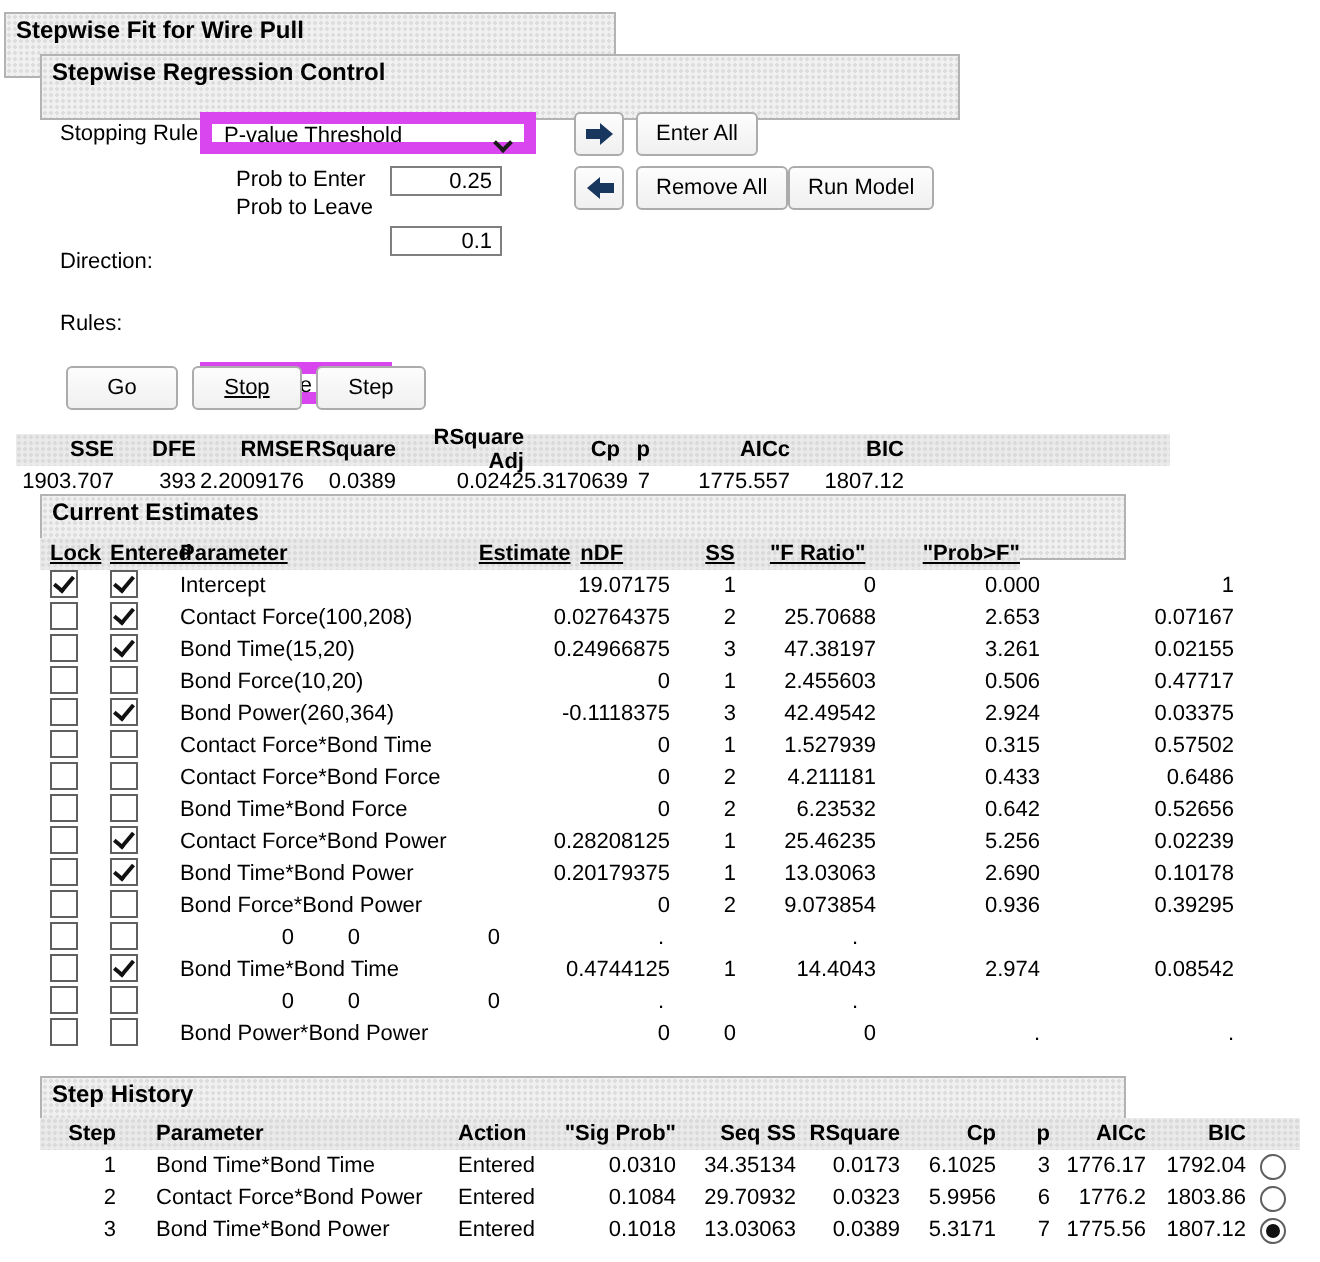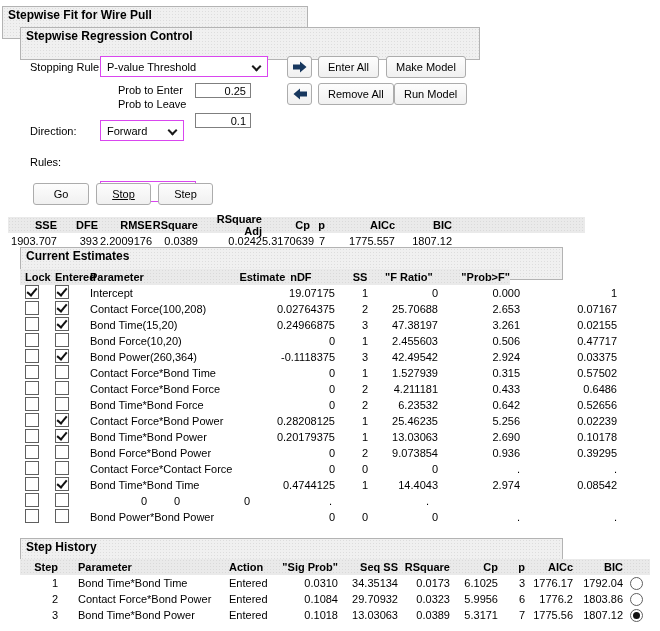--- a/index.html
+++ b/index.html
@@ -15,21 +15,21 @@
     background-size:3px 3px;
     border:1px solid #b3b3b3;
     font-size:12px;font-weight:bold;line-height:16px;padding-left:5px;
     white-space:nowrap;
   }
   
   .lbl{position:absolute;font-size:11px;white-space:nowrap;}
   
   .sel{
     position:absolute;box-sizing:border-box;height:21px;background:#fff;
-    border:1px solid #d946ef;font-size:11px;display:flex;align-items:center;
+    border:6px solid #d946ef;font-size:11px;display:flex;
     padding:0 20px 0 6px;white-space:nowrap;
   }
   .chev{
     position:absolute;right:7px;top:6px;width:5px;height:5px;
     border:solid #1a1a1a;border-width:0 2px 2px 0;transform:rotate(45deg);
   }
   
   .fld{
     position:absolute;box-sizing:border-box;height:15px;background:#fff;
     border:1px solid #7f7f7f;font-size:11px;display:flex;align-items:center;
@@ -101,42 +101,37 @@
     <span>P-value Threshold</span>
     <span class="chev"></span>
   </div>
 
   <div class="lbl" style="left:118px;top:84px;">Prob to Enter</div>
   <div class="fld" style="left:195px;top:83px;width:56px;">0.25</div>
   <div class="lbl" style="left:118px;top:98px;">Prob to Leave</div>
   <div class="fld" style="left:195px;top:97px;width:56px;margin-top:16px;">0.1</div>
 
   <div class="lbl" style="left:30px;top:125px;">Direction:</div>
-  <div class="sel" style="left:100px;top:120px;width:84px;">
-    <span>Forward</span>
-    <span class="chev"></span>
-  </div>
 
   <div class="lbl" style="left:30px;top:156px;">Rules:</div>
   <div class="sel" style="left:100px;top:151px;width:96px;margin-top:30px;">
     <span>Combine</span>
     <span class="chev"></span>
   </div>
 
   <div class="btn" style="left:33px;top:183px;width:56px;">Go</div>
   <div class="btn" style="left:96px;top:183px;width:55px;text-decoration:underline;">Stop</div>
   <div class="btn" style="left:158px;top:183px;width:55px;">Step</div>
 
   <div class="btn icon" style="left:287px;top:56px;">
     <svg width="14" height="12" viewBox="0 0 14 12">
       <path class="arrow-fill" d="M0 3.5 H7 V0.5 L13.5 6 L7 11.5 V8.5 H0 Z" fill="#17375e"></path>
     </svg>
   </div>
   <div class="btn" style="left:318px;top:56px;">Enter All</div>
-  <div class="btn" style="left:386px;top:56px;">Make Model</div>
 
   <div class="btn icon" style="left:287px;top:83px;">
     <svg width="14" height="12" viewBox="0 0 14 12">
       <path class="arrow-fill" d="M14 3.5 H7 V0.5 L0.5 6 L7 11.5 V8.5 H14 Z" fill="#17375e"></path>
     </svg>
   </div>
   <div class="btn" style="left:318px;top:83px;">Remove All</div>
   <div class="btn" style="left:394px;top:83px;">Run Model</div>
 
   <div class="thead frow" style="left:8px;top:217px;width:577px;height:16px;">
@@ -156,21 +151,21 @@
       <div class="f-rmse num">2.2009176</div>
       <div class="f-rsq num">0.0389</div>
       <div class="f-rsqa num">0.0242</div>
       <div class="f-cp num">5.3170639</div>
       <div class="f-p num">7</div>
       <div class="f-aicc num">1775.557</div>
       <div class="f-bic num">1807.12</div>
     </div>
 
   <div class="band" style="left:20px;top:247px;width:543px;">Current Estimates</div>
-  <div class="thead frow" style="left:20px;top:269px;width:490px;height:16px;">
+  <div class="thead frow" style="left:20px;top:269px;width:490px;height:16px;text-decoration:underline;">
       <div class="c-lock hd">Lock</div>
       <div class="c-ent hd">Entered</div>
       <div class="c-param hd">Parameter</div>
       <div class="c-est num hd">Estimate</div>
       <div class="c-ndf num hd">nDF</div>
       <div class="c-ss num hd">SS</div>
       <div class="c-fr num hd">"F Ratio"</div>
       <div class="c-pf num hd">"Prob&gt;F"</div>
     </div>
   <div style="position:absolute;left:20px;top:285px;width:607px;">
@@ -280,21 +275,20 @@
         <div class="c-param">Bond Force*Bond Power</div>
         <div class="c-est num">0</div>
         <div class="c-ndf num">2</div>
         <div class="c-ss num">9.073854</div>
         <div class="c-fr num">0.936</div>
         <div class="c-pf num">0.39295</div>
       </div>
       <div class="frow">
         <div class="c-lock"><span class="cb"></span></div>
         <div class="c-ent"><span class="cb"></span></div>
-        <div class="c-param">Contact Force*Contact Force</div>
         <div class="c-est num">0</div>
         <div class="c-ndf num">0</div>
         <div class="c-ss num">0</div>
         <div class="c-fr num">.</div>
         <div class="c-pf num">.</div>
       </div>
       <div class="frow">
         <div class="c-lock"><span class="cb"></span></div>
         <div class="c-ent"><span class="cb on"></span></div>
         <div class="c-param">Bond Time*Bond Time</div>

